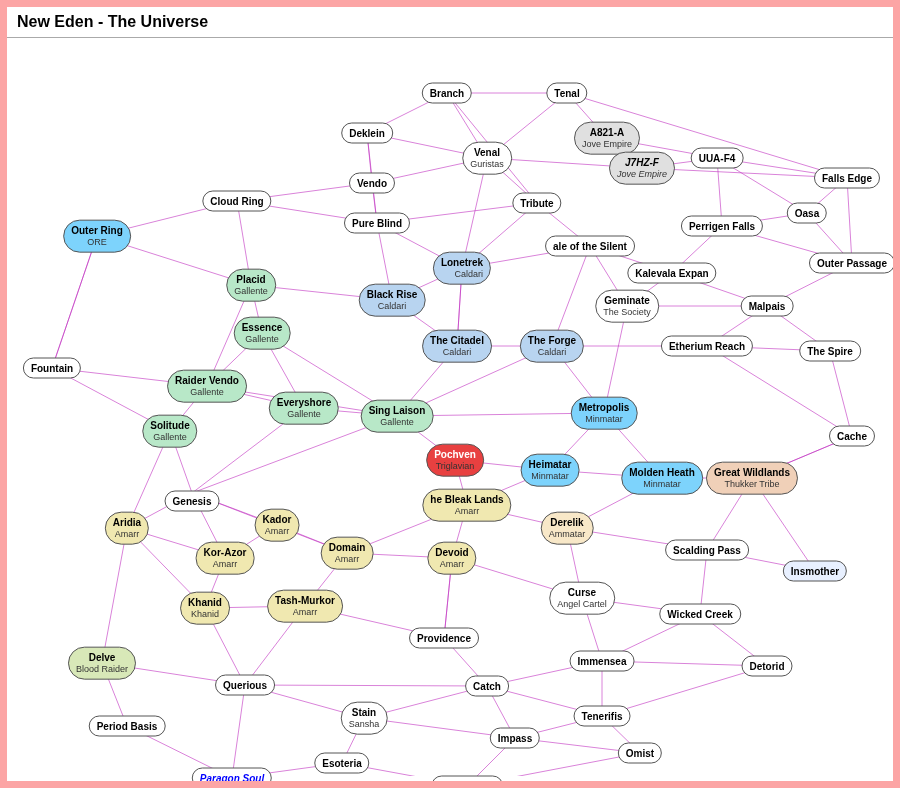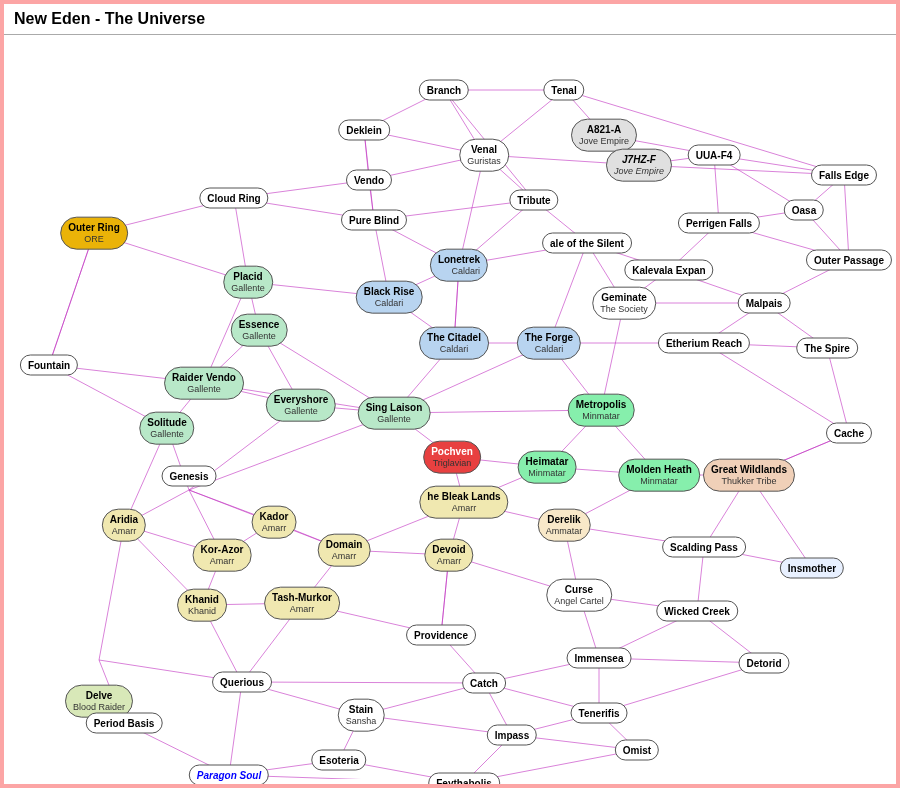--- a/index.html
+++ b/index.html
@@ -4,21 +4,21 @@
   <style>
     * { margin: 0; padding: 0; box-sizing: border-box; }
     body {
       background: #fff;
       font-family: Arial, sans-serif;
       font-size: 11px;
     }
     .page-container {
       width: 900px;
       height: 788px;
-      border: 4px solid #fca5a5;
+      border: 7px solid #fca5a5;
       position: relative;
       overflow: hidden;
       background: #fff;
     }
     .page-title {
       padding: 6px 10px;
       font-size: 16px;
       font-weight: bold;
       border-bottom: 1px solid #aaa;
       background: #fff;
@@ -44,24 +44,24 @@
       padding: 3px 7px;
       font-size: 10px;
       line-height: 1.3;
       transform: translate(-50%, -50%);
       white-space: nowrap;
       cursor: default;
     }
     .node.caldari { background: #b8d4f0; border-color: #555; }
     .node.gallente { background: #b8e8c8; border-color: #555; }
     .node.amarr { background: #f0e8b0; border-color: #555; }
-    .node.minmatar { background: #86efac; border-color: #555; }
+    .node.minmatar { background: #7dd3fc; border-color: #555; }
     .node.triglavian { background: #e84040; color: #fff; border-color: #555; }
     .node.bloodraider { background: #d8e8b8; border-color: #555; }
-    .node.ore { background: #eab308; border-color: #555; }
+    .node.ore { background: #7dd3fc; border-color: #555; }
     .node.jove { background: #e0e0e0; border-color: #555; }
     .node.khanid { background: #f0e8b0; border-color: #555; }
     .node.thukker { background: #f0d0b8; border-color: #555; }
     .node.sansha { background: #fff; border-color: #555; }
     .node.society { background: #fff; border-color: #555; }
     .node.angel { background: #fff; border-color: #555; }
     .node.ammatar { background: #f8e8c8; border-color: #555; }
     .node.paragon { color: #0000ff; background: #fff; border-color: #555; }
     .node.insmother { background: #e8f0ff; border-color: #555; }
     .node-label { font-weight: bold; }
@@ -353,21 +353,21 @@
           <div class="node-faction">Minmatar</div>
         </div>
         <div class="node minmatar" style="left: 655px; top: 440px;">
           <div class="node-label">Molden Heath</div>
           <div class="node-faction">Minmatar</div>
         </div>
         <div class="node thukker" style="left: 745px; top: 440px;">
           <div class="node-label">Great Wildlands</div>
           <div class="node-faction">Thukker Tribe</div>
         </div>
-        <div class="node" style="left: 185px; top: 441px;">
+        <div class="node" style="left: 185px; top: 463px;">
           <div class="node-label">Genesis</div>
         </div>
         <div class="node amarr" style="left: 460px; top: 467px;">
           <div class="node-label">he Bleak Lands</div>
           <div class="node-faction">Amarr</div>
         </div>
         <div class="node ammatar" style="left: 560px; top: 490px;">
           <div class="node-label">Derelik</div>
           <div class="node-faction">Ammatar</div>
         </div>
@@ -405,21 +405,21 @@
           <div class="node-label">Tash-Murkor</div>
           <div class="node-faction">Amarr</div>
         </div>
         <div class="node angel" style="left: 575px; top: 560px;">
           <div class="node-label">Curse</div>
           <div class="node-faction">Angel Cartel</div>
         </div>
         <div class="node" style="left: 693px; top: 576px;">
           <div class="node-label">Wicked Creek</div>
         </div>
-        <div class="node bloodraider" style="left: 95px; top: 625px; margin-top: 41px;">
+        <div class="node bloodraider" style="left: 95px; top: 625px;">
           <div class="node-label">Delve</div>
           <div class="node-faction">Blood Raider</div>
         </div>
         <div class="node" style="left: 437px; top: 600px;">
           <div class="node-label">Providence</div>
         </div>
         <div class="node" style="left: 238px; top: 647px;">
           <div class="node-label">Querious</div>
         </div>
         <div class="node" style="left: 595px; top: 623px;">

